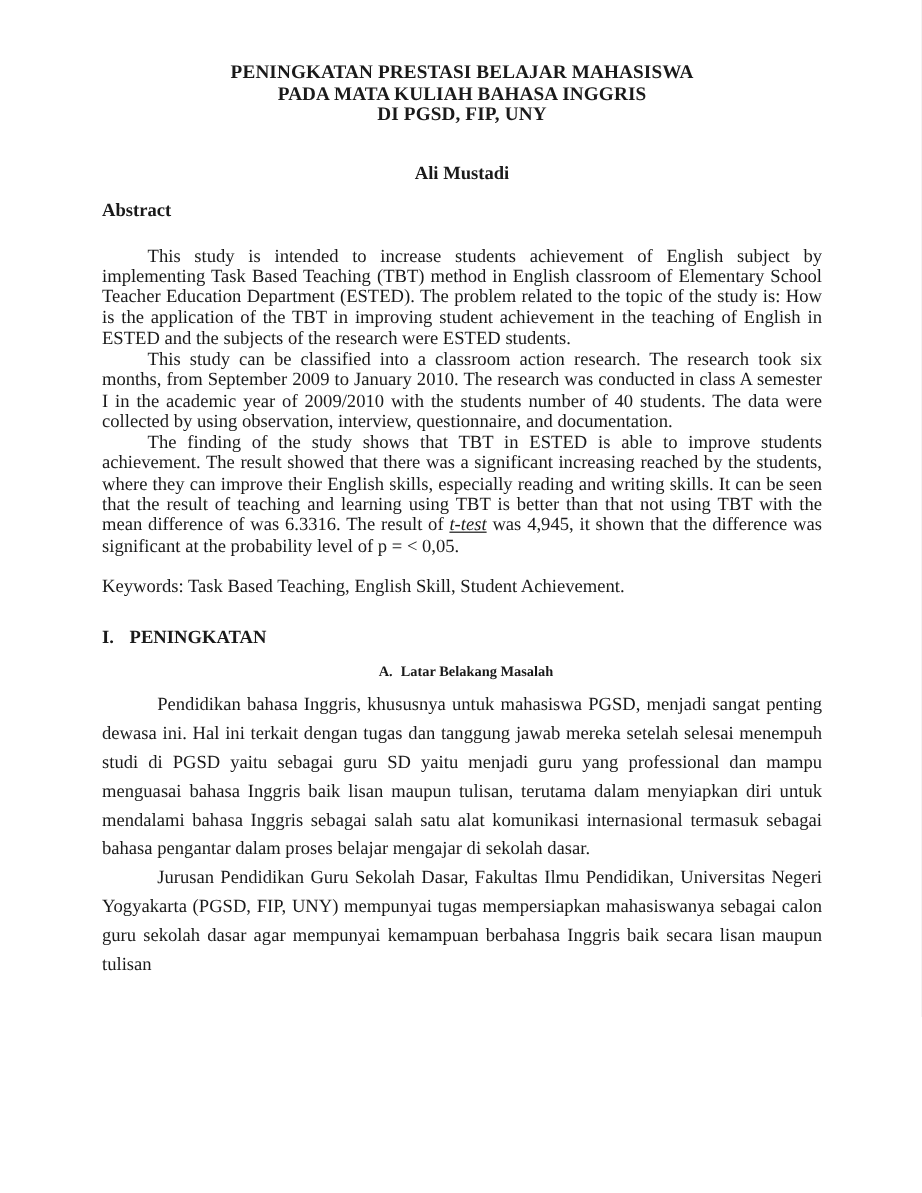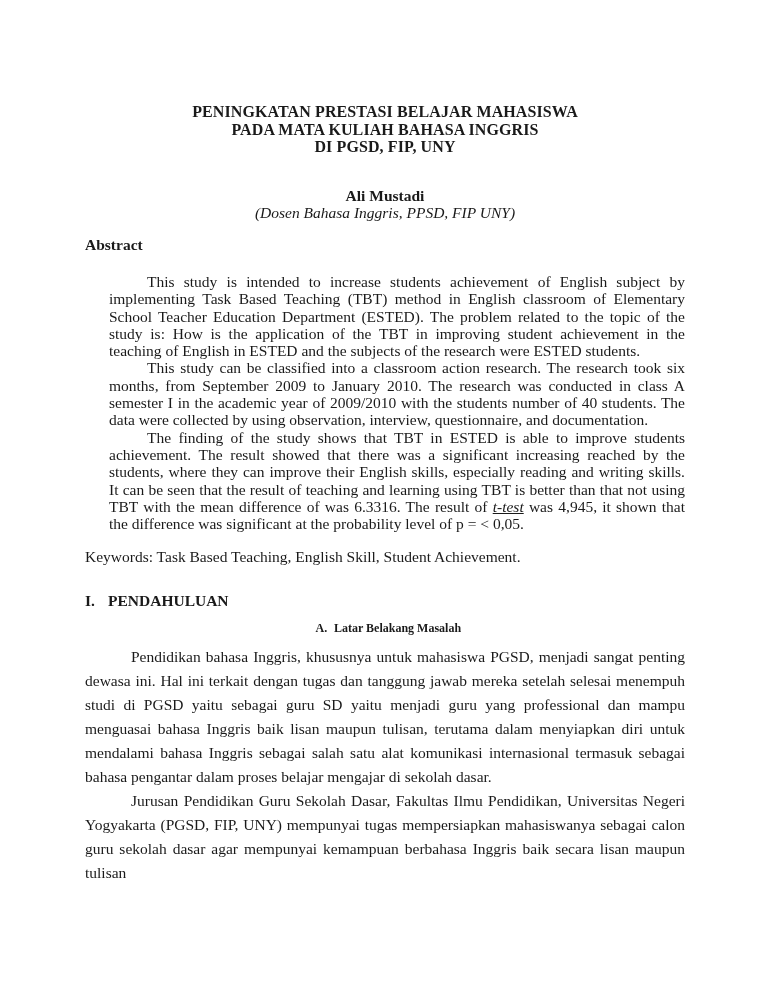--- a/index.html
+++ b/index.html
@@ -10,23 +10,23 @@
     height: 994px;
     margin: 0 auto;
     background: #ffffff;
     color: #1a1a1a;
     font-family: "Liberation Serif", "DejaVu Serif", serif;
     overflow: hidden;
   }
   .content {
     position: absolute;
     left: 85px;
-    top: 11px;
+    top: 0;
     width: 600px;
-    padding-top: 92px;
+    padding-top: 52px;
   }
   
   .title-block {
     text-align: center;
     font-weight: bold;
     font-size: 16px;
     line-height: 17.5px;
     letter-spacing: 0.1px;
   }
   .title-italic { font-style: italic; }
@@ -46,21 +46,21 @@
     font-weight: bold;
     font-size: 15.5px;
     line-height: 17.5px;
   }
   .abstract-body {
     margin-top: 20px;
     font-size: 15.5px;
     line-height: 17.3px;
     text-align: justify;
   }
-  .abstract-body p { text-indent: 38px; margin-left: 24px; }
+  .abstract-body p { text-indent: 38px; }
   .em { font-style: italic; text-decoration: underline; }
   .keywords {
     margin-top: 16px;
     font-size: 15.5px;
     line-height: 17.3px;
   }
   
   .section-heading {
     margin-top: 26px;
     font-weight: bold;
@@ -92,34 +92,33 @@
   <div class="content">
 
     <div class="title-block">
       <div>PENINGKATAN PRESTASI BELAJAR MAHASISWA</div>
       <div>PADA MATA KULIAH BAHASA INGGRIS</div>
       <div>DI PGSD, FIP, UNY</div>
     </div>
 
     <div class="author-block">
       <div class="author-name">Ali Mustadi</div>
-      <div class="author-affiliation">(Dosen Bahasa Inggris, PPSD, FIP UNY)</div>
     </div>
 
     <div class="abstract-heading">Abstract</div>
 
     <div class="abstract-body">
       <p>This study is intended to increase students achievement of English subject by implementing Task Based Teaching (TBT) method in English classroom of Elementary School Teacher Education Department (ESTED). The problem related to the topic of the study is: How is the application of the TBT in improving student achievement in the teaching of English in ESTED and the subjects of the research were ESTED students.</p>
       <p>This study can be classified into a classroom action research. The research took six months, from September 2009 to January 2010. The research was conducted in class A semester I in the academic year of 2009/2010 with the students number of 40 students. The data were collected by using observation, interview, questionnaire, and documentation.</p>
       <p><span>The finding of the study shows that TBT in ESTED is able to improve students achievement. The result showed that there was a significant increasing reached by the students, where they can improve their English skills, especially reading and writing skills. It can be seen that the result of teaching and learning using TBT is better than that not using TBT with the mean difference of was 6.3316. The result of </span><span class="em">t-test</span><span> was 4,945, it shown that the difference was significant at the probability level of  p = &lt; 0,05.</span></p>
     </div>
 
     <div class="keywords">Keywords: Task Based Teaching, English Skill, Student Achievement.</div>
 
-    <div class="section-heading"><span class="h-num">I.</span><span>PENDAHULUAN</span></div>
+    <div class="section-heading"><span class="h-num">I.</span><span>PENINGKATAN</span></div>
 
     <div class="subsection-heading"><span class="h-num-a">A.</span><span>Latar Belakang Masalah</span></div>
 
     <div class="body-text">
       <p>Pendidikan bahasa Inggris, khususnya untuk mahasiswa PGSD, menjadi sangat penting dewasa ini. Hal ini terkait dengan tugas dan tanggung jawab mereka setelah selesai menempuh studi di PGSD yaitu sebagai guru SD yaitu menjadi guru yang professional dan mampu menguasai bahasa Inggris baik lisan maupun tulisan, terutama dalam menyiapkan diri untuk mendalami bahasa Inggris sebagai salah satu alat komunikasi internasional termasuk sebagai bahasa pengantar dalam proses belajar mengajar di sekolah dasar.</p>
       <p>Jurusan Pendidikan Guru Sekolah Dasar, Fakultas Ilmu Pendidikan, Universitas Negeri Yogyakarta (PGSD, FIP, UNY) mempunyai tugas mempersiapkan mahasiswanya sebagai calon guru sekolah dasar agar mempunyai kemampuan berbahasa Inggris baik secara lisan maupun tulisan</p>
     </div>
 
   </div>
 </div>

